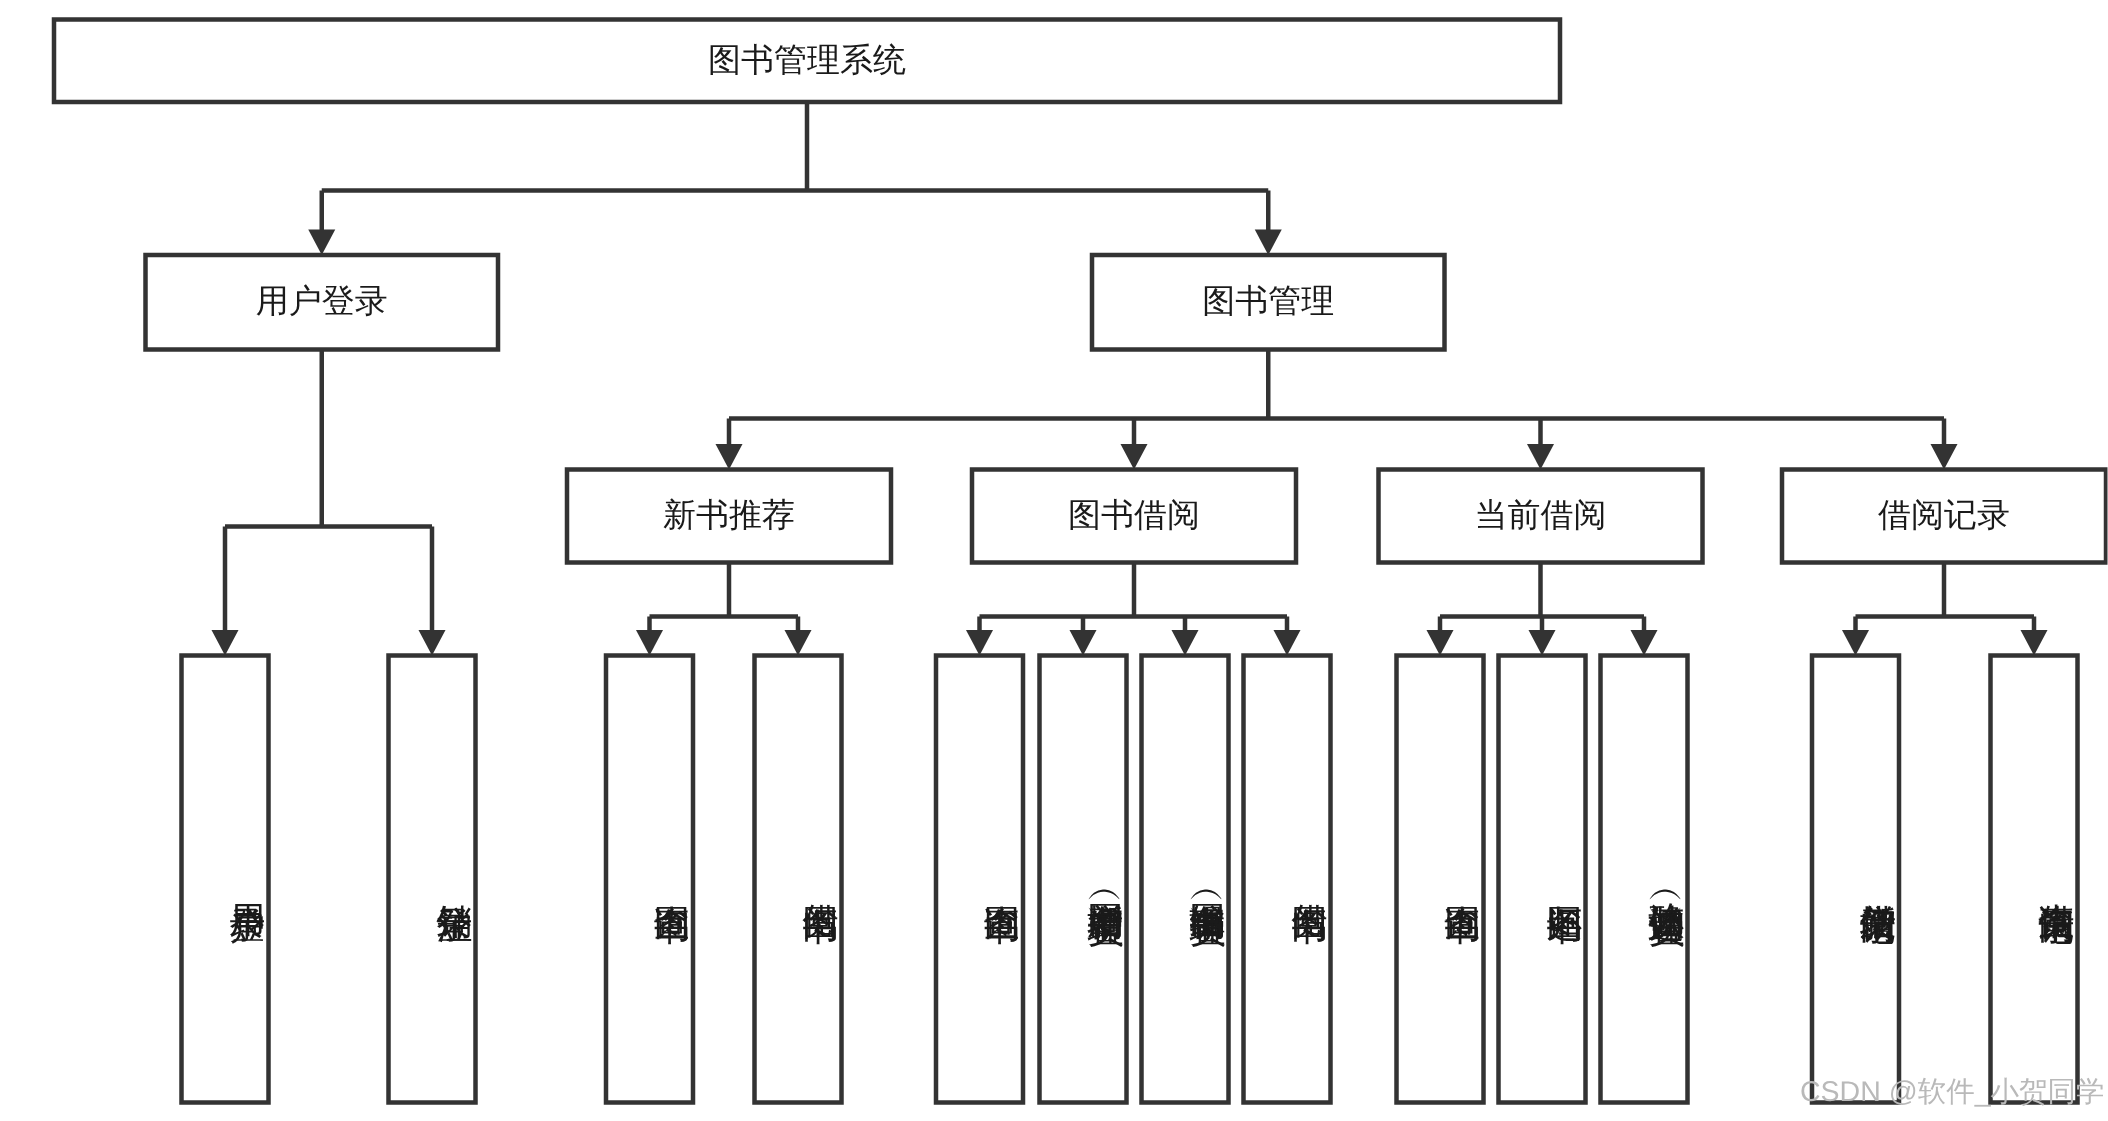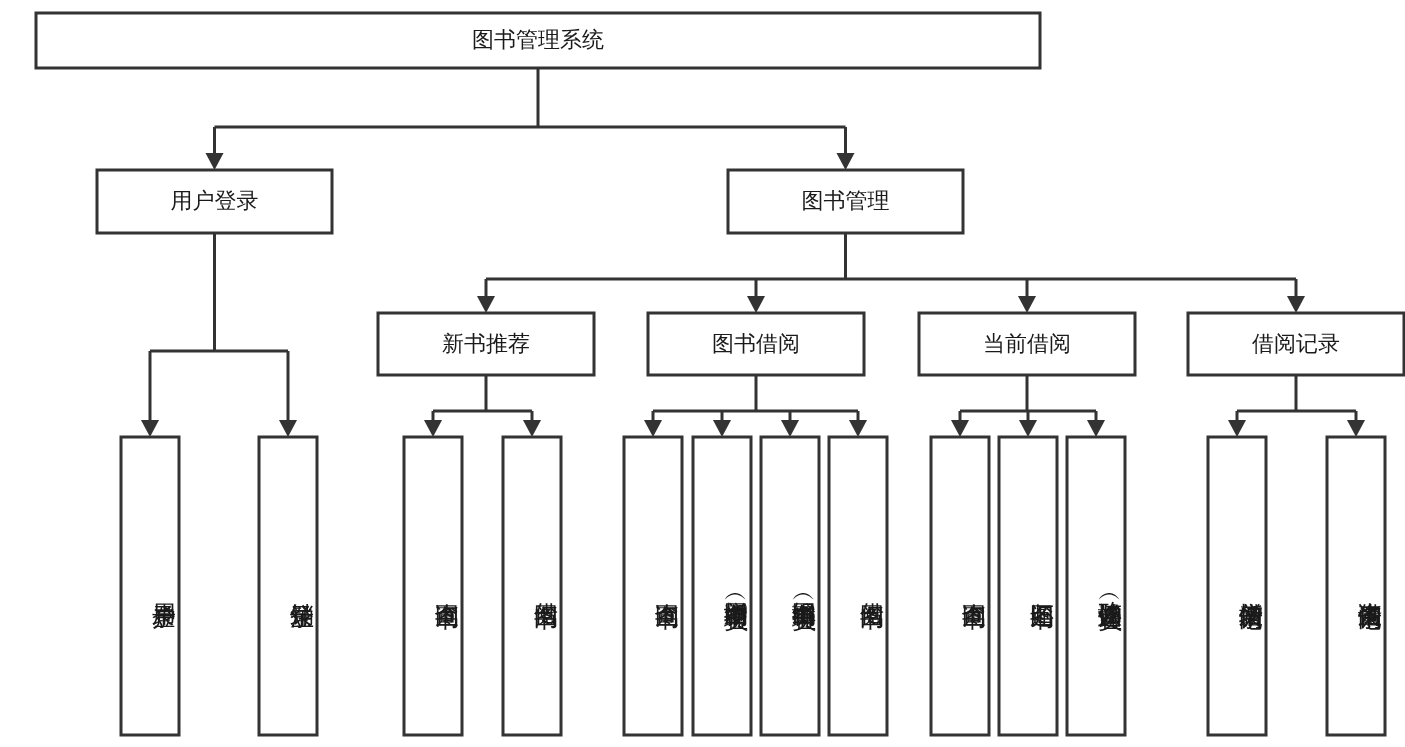--- a/index.html
+++ b/index.html
@@ -210,13 +210,14 @@
       <div class="leaf-label" style="font-size: 24px; left: 610px; width: 54px; top: 443px; height: 286px; justify-content: center;">查询图书</div>
       <div class="leaf-label" style="font-size: 24px; left: 679px; width: 54px; top: 443px; height: 286px; justify-content: center;">新增图书（管理员）</div>
       <div class="leaf-label" style="font-size: 24px; left: 747px; width: 54px; top: 443px; height: 286px; justify-content: center;">编辑图书（管理员）</div>
       <div class="leaf-label" style="font-size: 24px; left: 815px; width: 54px; top: 443px; height: 286px; justify-content: center;">借阅图书</div>
       <div class="leaf-label" style="font-size: 24px; left: 917px; width: 54px; top: 443px; height: 286px; justify-content: center;">查询图书</div>
       <div class="leaf-label" style="font-size: 24px; left: 985px; width: 54px; top: 443px; height: 286px; justify-content: center;">归还图书</div>
       <div class="leaf-label" style="font-size: 24px; left: 1053px; width: 54px; top: 443px; height: 286px; justify-content: center;">确认归还（管理员）</div>
       <div class="leaf-label" style="font-size: 24px; left: 1194px; width: 54px; top: 443px; height: 286px; justify-content: center;">新增借阅记录</div>
       <div class="leaf-label" style="font-size: 24px; left: 1313px; width: 54px; top: 443px; height: 286px; justify-content: center;">查询借阅记录</div>
     </div>
+  <div class="watermark">CSDN @软件_小贺同学</div>
 </div>
 
 </body></html>

